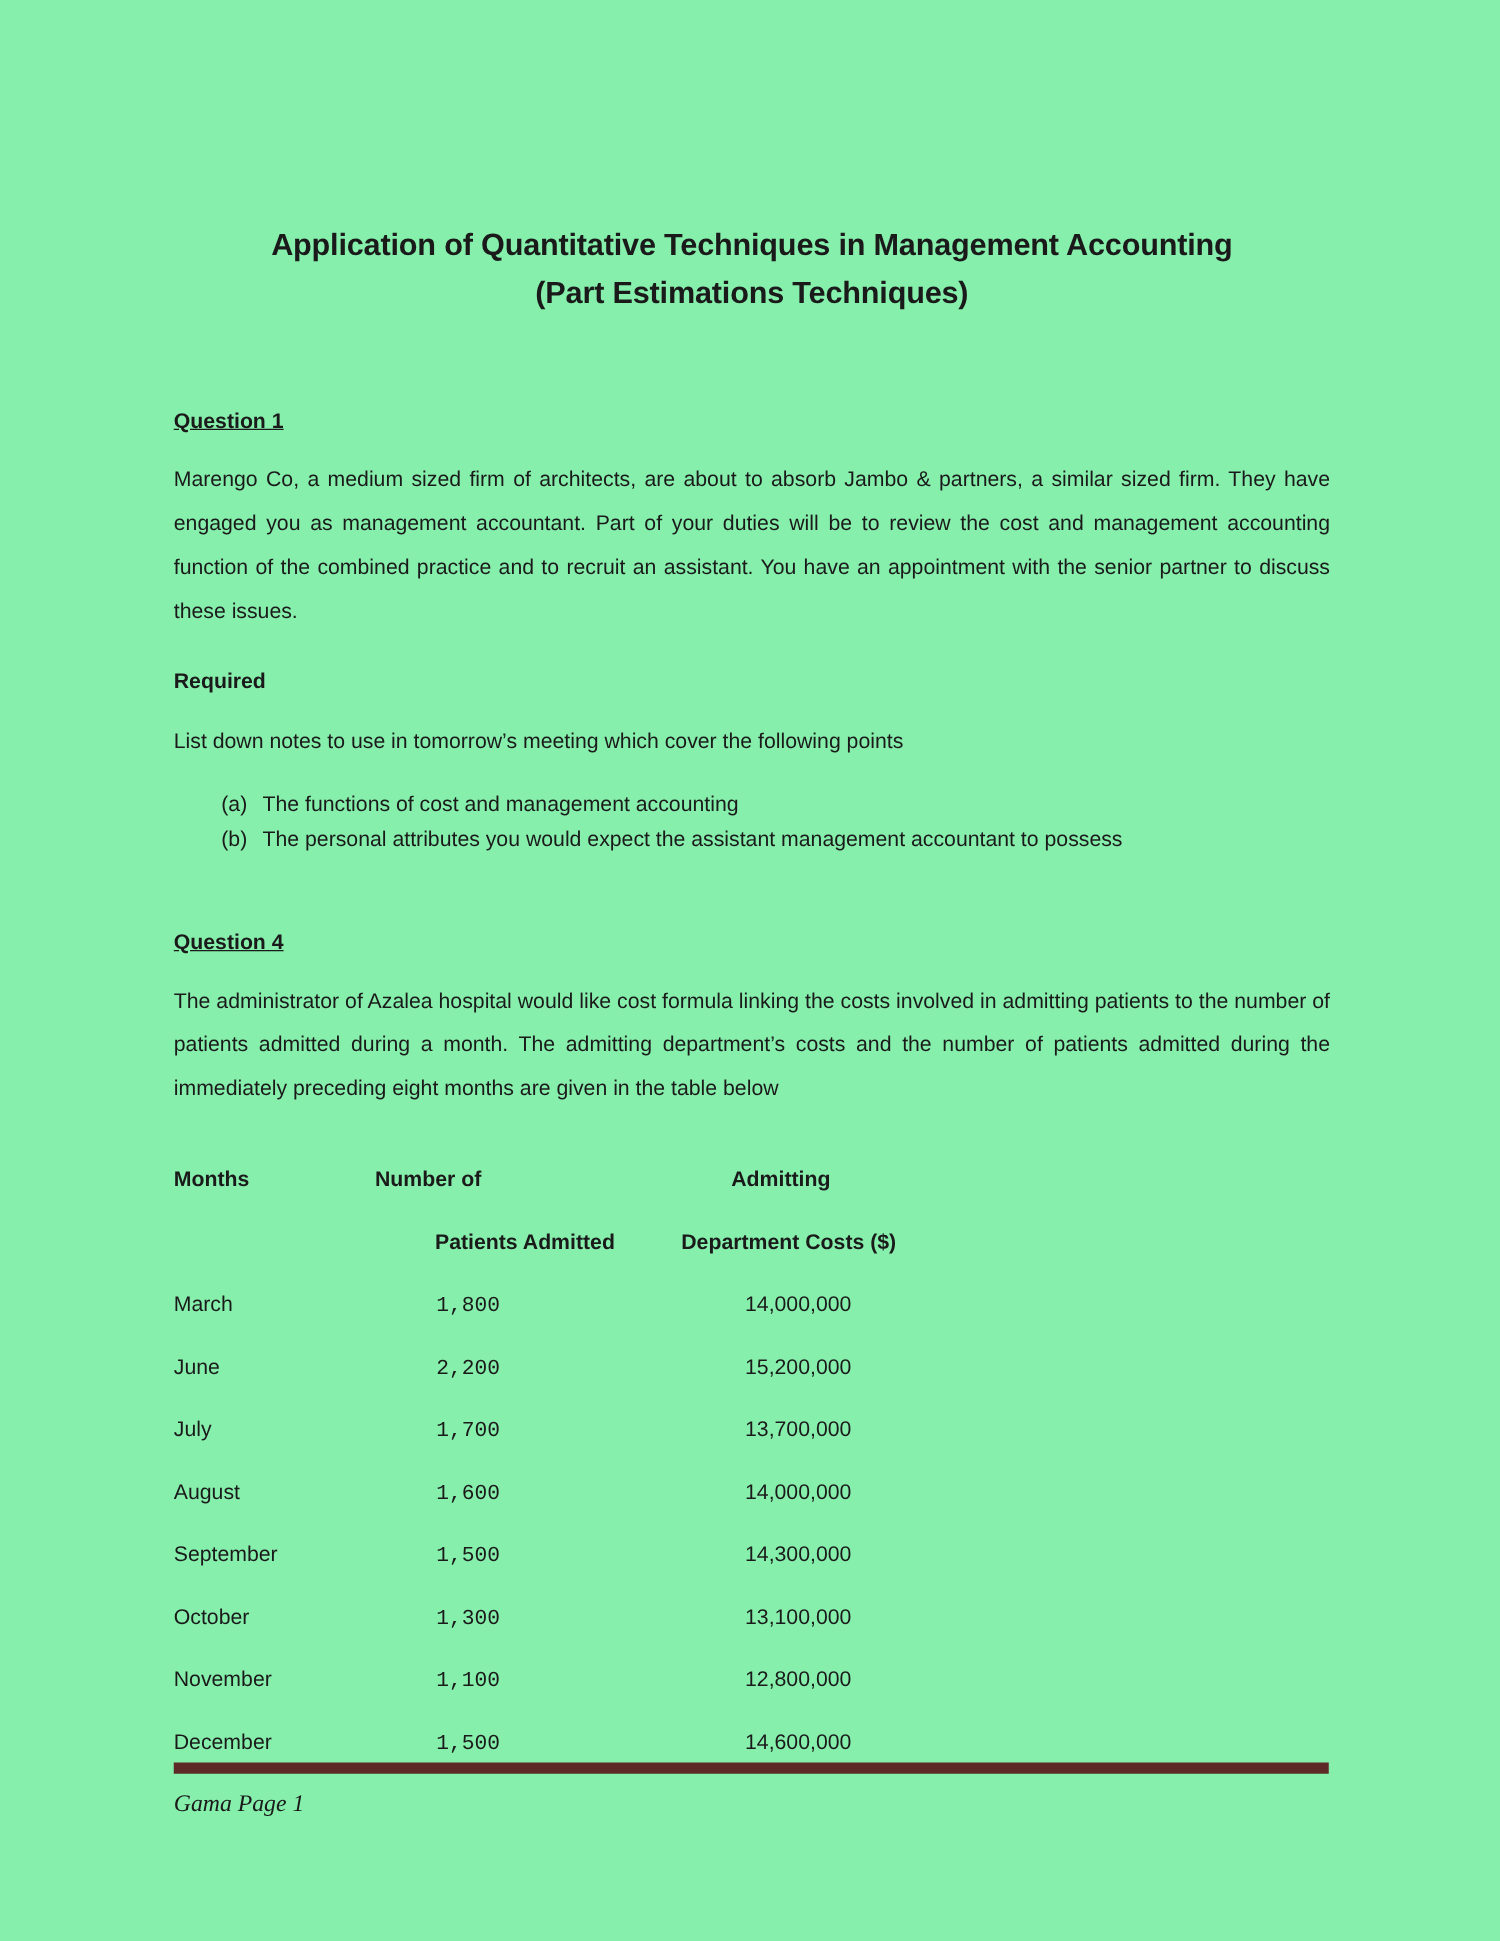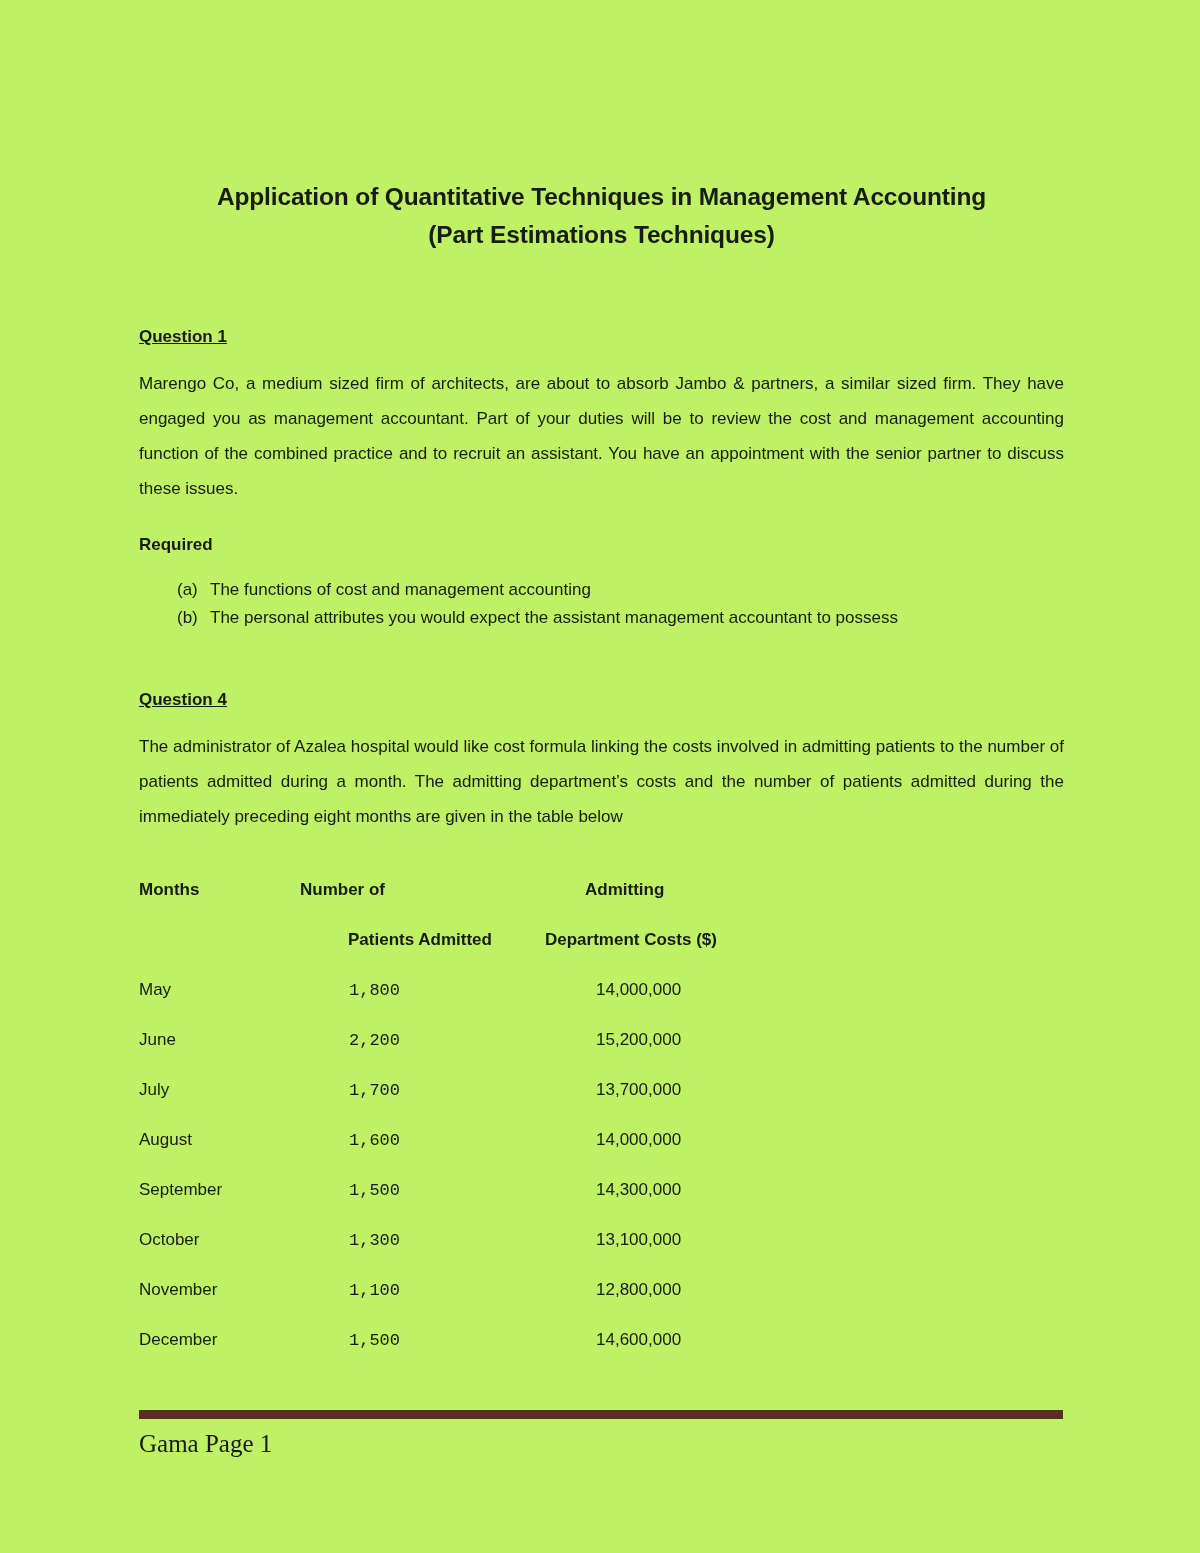--- a/index.html
+++ b/index.html
@@ -13,21 +13,21 @@
     position: relative;
     font-family: "Liberation Sans", sans-serif;
     color: #1a1a1a;
     -webkit-font-smoothing: antialiased;
   }
   .page {
     position: absolute;
     left: 0; top: 0;
     width: 1200px;
     height: 1553px;
-    background: #bef264;
+    background: #86efac;
     box-sizing: border-box;
   }
   .content {
     position: absolute;
     left: 139px;
     top: 0;
     width: 925px;
   }
 
   
@@ -129,21 +129,22 @@
     top: 1410px;
     width: 924px;
     height: 9px;
     background: #5e2a28;
   }
   .footer-text {
     position: absolute;
     left: 139px;
     top: 1432px;
     font-family: "Liberation Serif", serif;
-    font-size: 25px;
+    font-style: italic;
+    font-size: 19px;
     line-height: 24px;
     color: #1a1a1a;
   }
 </style>
 </head>
 <body>
 
 <div class="page">
 
   <div class="content">
@@ -152,20 +153,21 @@
       <span>Application of Quantitative Techniques in Management Accounting</span>
       <span class="line2">(Part Estimations Techniques)</span>
     </h1>
 
     <h2 class="q-heading q1-heading">Question 1</h2>
 
     <p class="body-par par-q1">Marengo Co, a medium sized firm of architects, are about to absorb Jambo &amp; partners, a similar sized firm. They have engaged you as management accountant. Part of your duties will be to review the cost and management accounting function of the combined practice and to recruit an assistant. You have an appointment with the senior partner to discuss these issues.</p>
 
     <h3 class="req-heading">Required</h3>
 
+    <p class="body-par par-req">List down notes to use in tomorrow’s meeting which cover the following points</p>
 
     <div class="letter-list">
       <div class="letter-item">
         <span class="letter-marker">(a)</span>
         <span class="letter-text">The functions of cost and management accounting</span>
       </div>
       <div class="letter-item">
         <span class="letter-marker">(b)</span>
         <span class="letter-text">The personal attributes you would expect the assistant management accountant to possess</span>
       </div>
@@ -183,21 +185,21 @@
         <span class="c-cost">Admitting</span>
       </div>
 
       <div class="t-row t-head-row2">
         <span class="c-month"></span>
         <span class="c-pat-head2">Patients Admitted</span>
         <span class="c-cost">Department Costs ($)</span>
       </div>
 
       <div class="t-row t-body-row">
-        <span class="c-month">May</span>
+        <span class="c-month">March</span>
         <span class="c-pat-val">1,800</span>
         <span class="c-cost-val">14,000,000</span>
       </div>
       <div class="t-row t-body-row">
         <span class="c-month">June</span>
         <span class="c-pat-val">2,200</span>
         <span class="c-cost-val">15,200,000</span>
       </div>
       <div class="t-row t-body-row">
         <span class="c-month">July</span>

